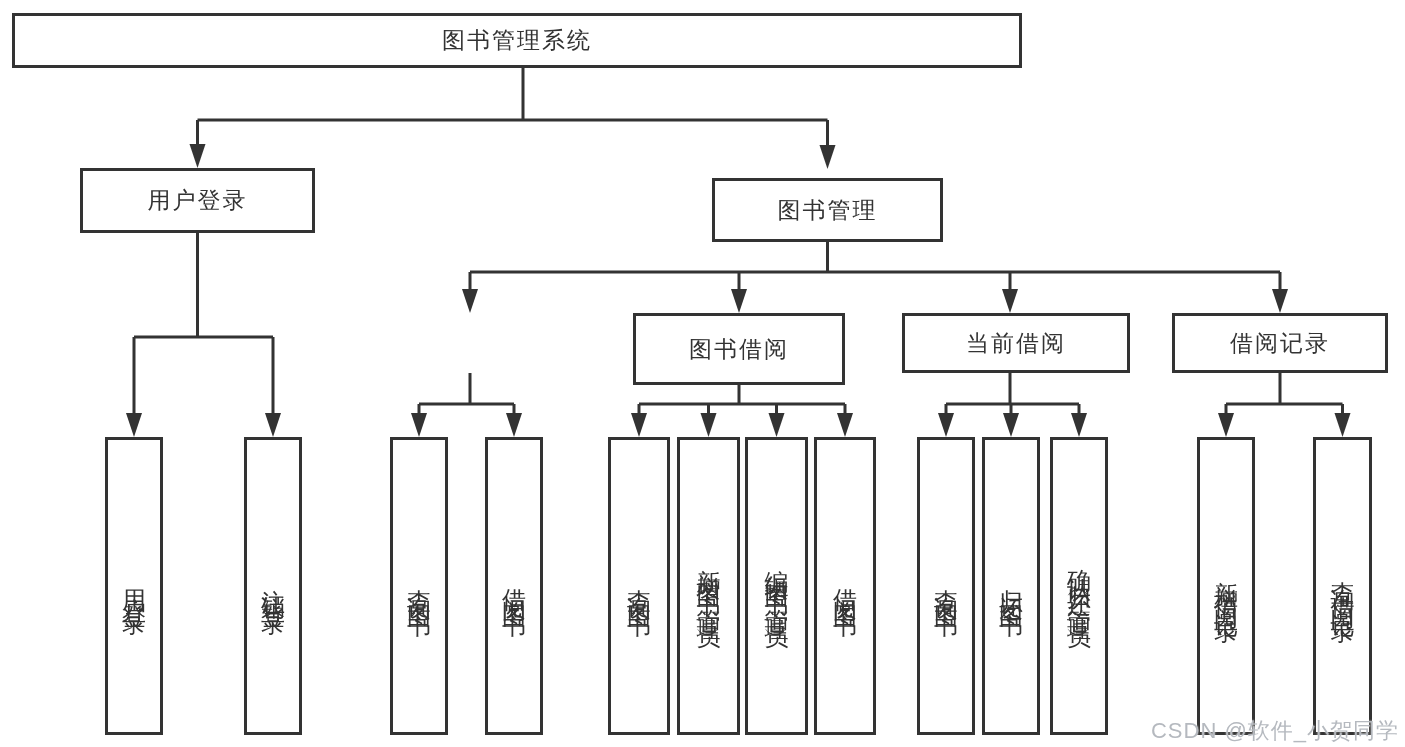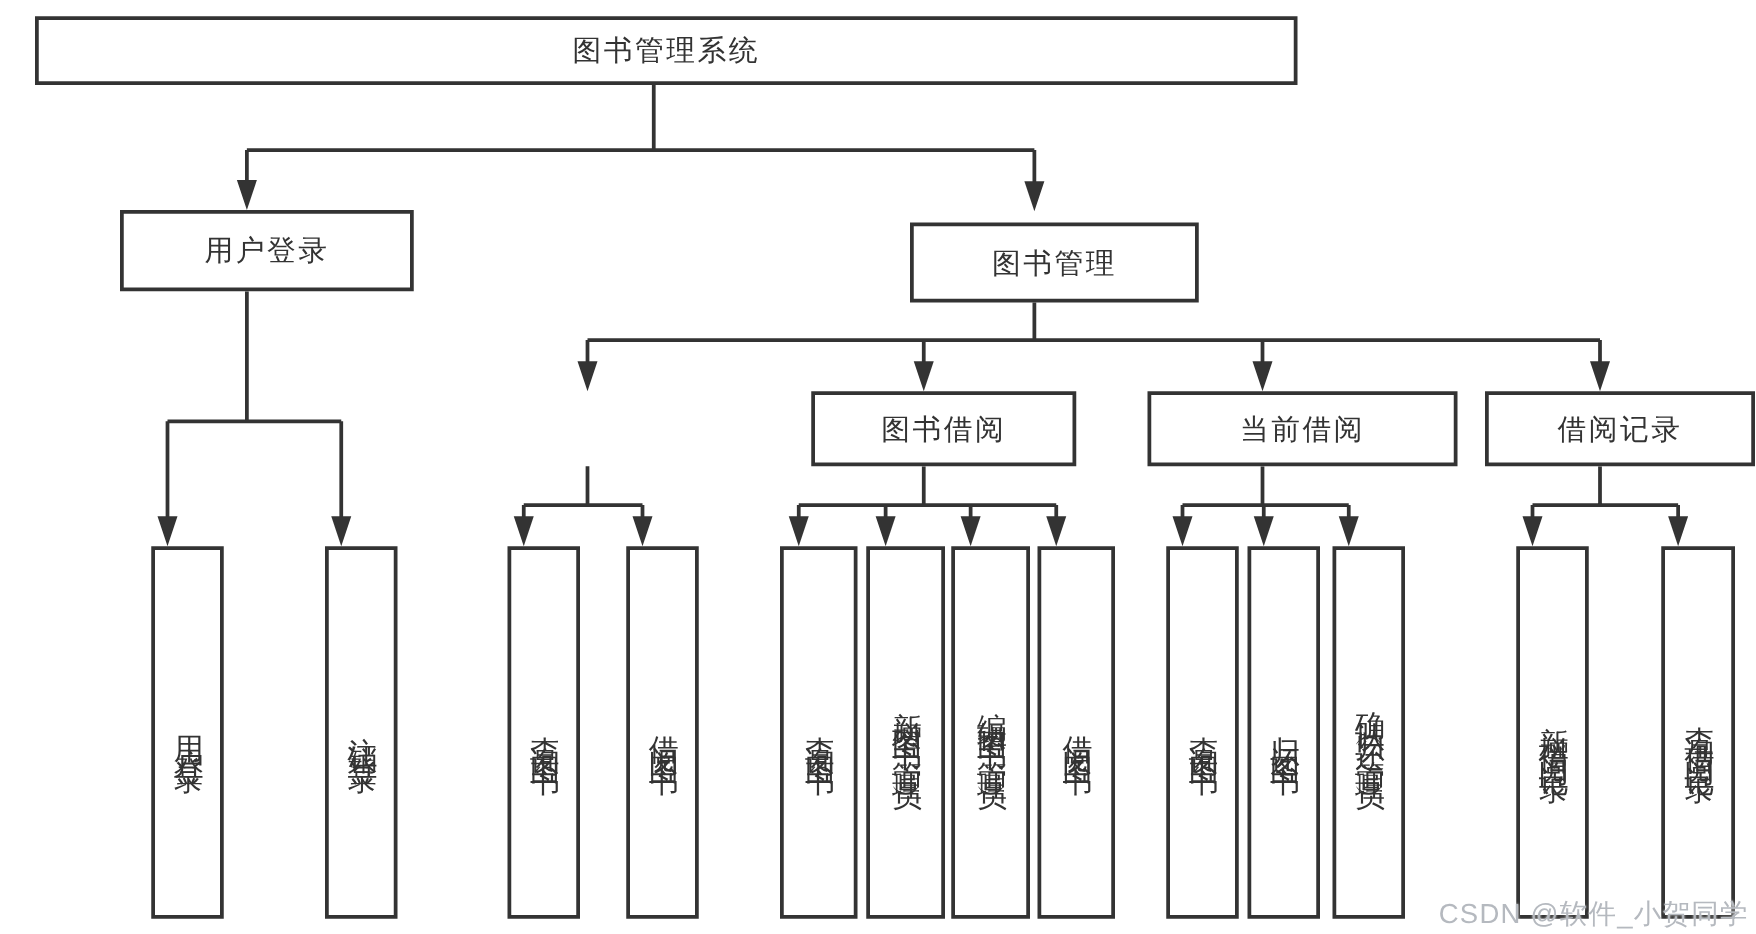--- a/index.html
+++ b/index.html
@@ -19,21 +19,20 @@
   }
   .node {
     position: absolute;
     box-sizing: border-box;
     border: 3px solid #333333;
     background: #ffffff;
     display: flex;
     align-items: center;
     justify-content: center;
     color: #333333;
-    margin-left: 16px;
   }
   .h-node {
     font-size: 23px;
     letter-spacing: 2px;
   }
   .leaf {
     font-size: 24px;
     writing-mode: vertical-rl;
     text-orientation: mixed;
     letter-spacing: 8px;
@@ -94,22 +93,22 @@
       <polygon points="1218,413 1234,413 1226,437"></polygon>
       <polygon points="1334.5,413 1350.5,413 1342.5,437"></polygon>
     </g>
   </svg>
 
   <div class="node h-node" style="left:12px; top:13px; width:1010px; height:55px">图书管理系统</div>
 
   <div class="node h-node" style="left:80px; top:168px; width:235px; height:65px">用户登录</div>
   <div class="node h-node" style="left:712px; top:178px; width:231px; height:64px">图书管理</div>
 
-  <div class="node h-node" style="left:633px; top:313px; width:212px; height:60px">图书借阅</div>
-  <div class="node h-node" style="left:902px; top:313px; width:248px; height:60px">当前借阅</div>
+  <div class="node h-node" style="left:633px; top:313px; width:212px; height:72px">图书借阅</div>
+  <div class="node h-node" style="left:902px; top:313px; width:228px; height:60px">当前借阅</div>
   <div class="node h-node" style="left:1172px; top:313px; width:216px; height:60px">借阅记录</div>
 
   <div class="node leaf" style="left:105px; top:437px; width:58px; height:298px">用户登录</div>
   <div class="node leaf" style="left:244px; top:437px; width:58px; height:298px">注销登录</div>
 
   <div class="node leaf" style="left:390px; top:437px; width:58px; height:298px">查询图书</div>
   <div class="node leaf" style="left:485px; top:437px; width:58px; height:298px">借阅图书</div>
 
   <div class="node leaf" style="left:608px; top:437px; width:62px; height:298px">查询图书</div>
   <div class="node leaf" style="left:677px; top:437px; width:63px; height:298px">新增图书（管理员）</div>

